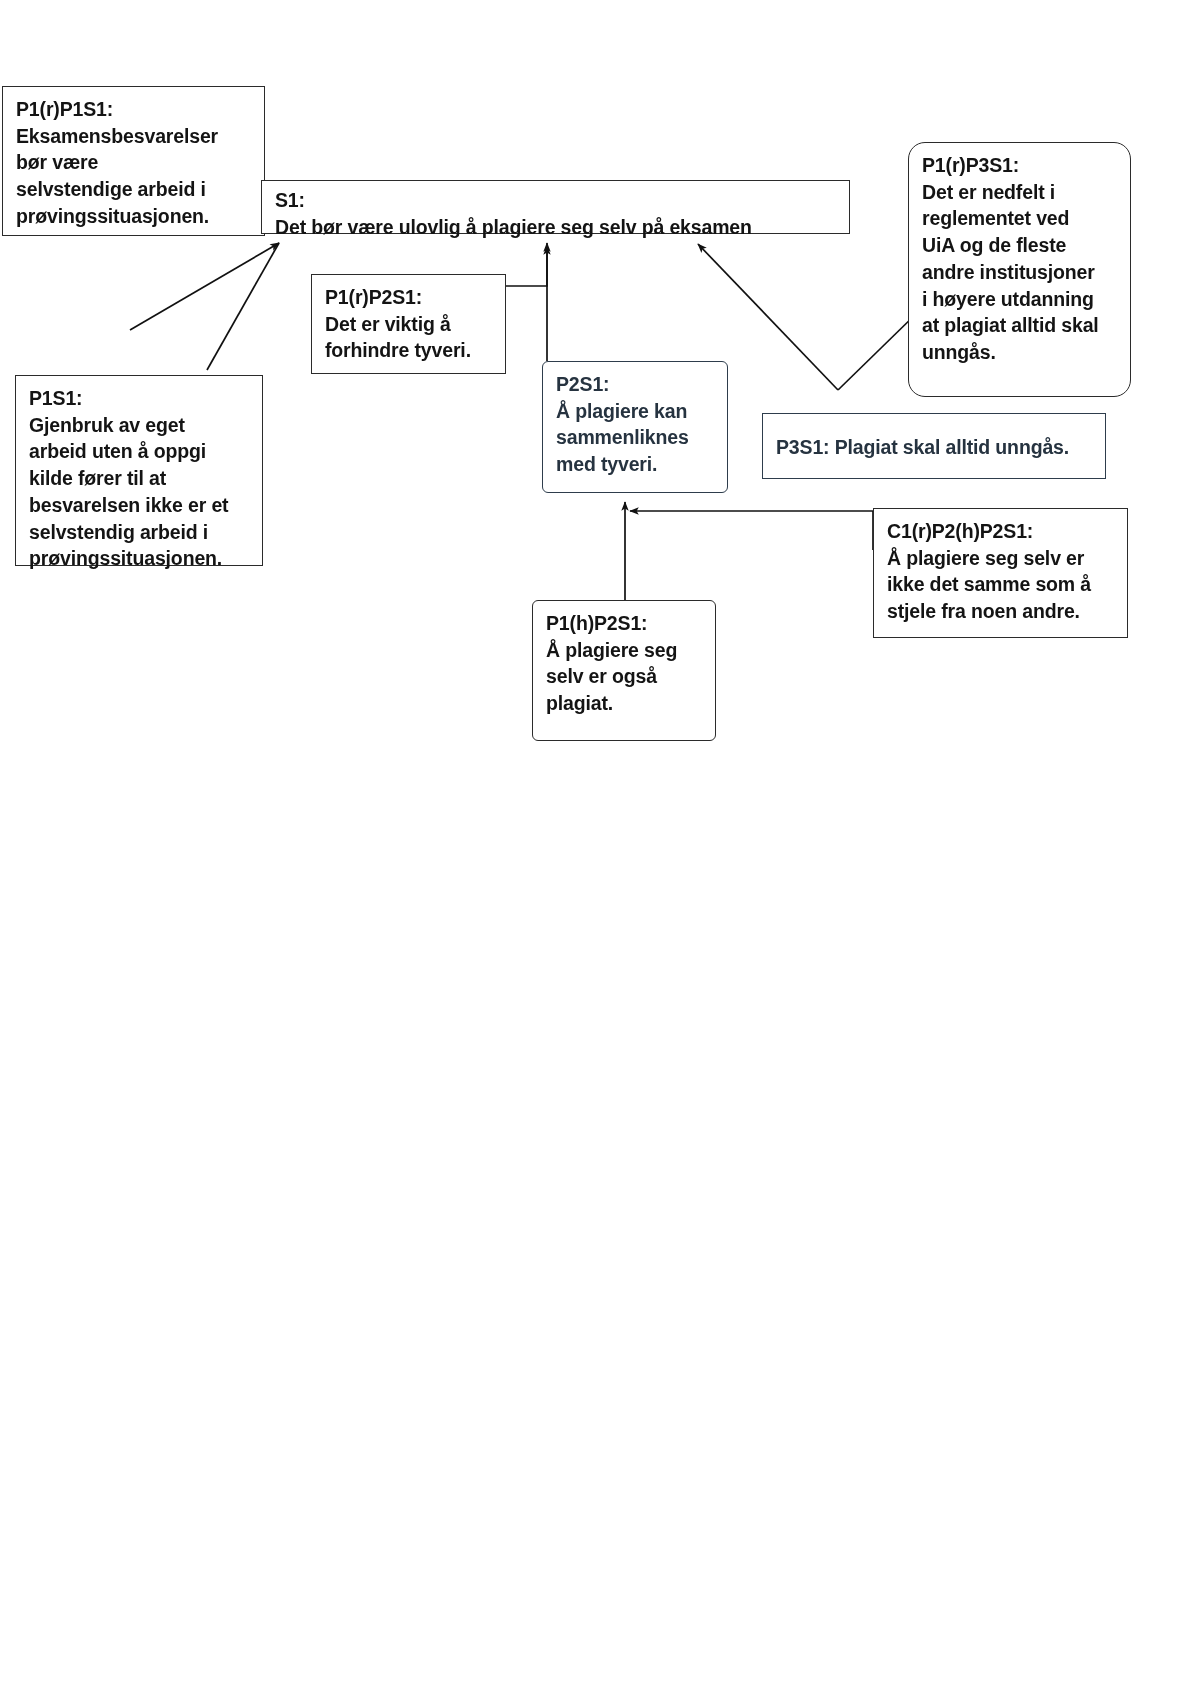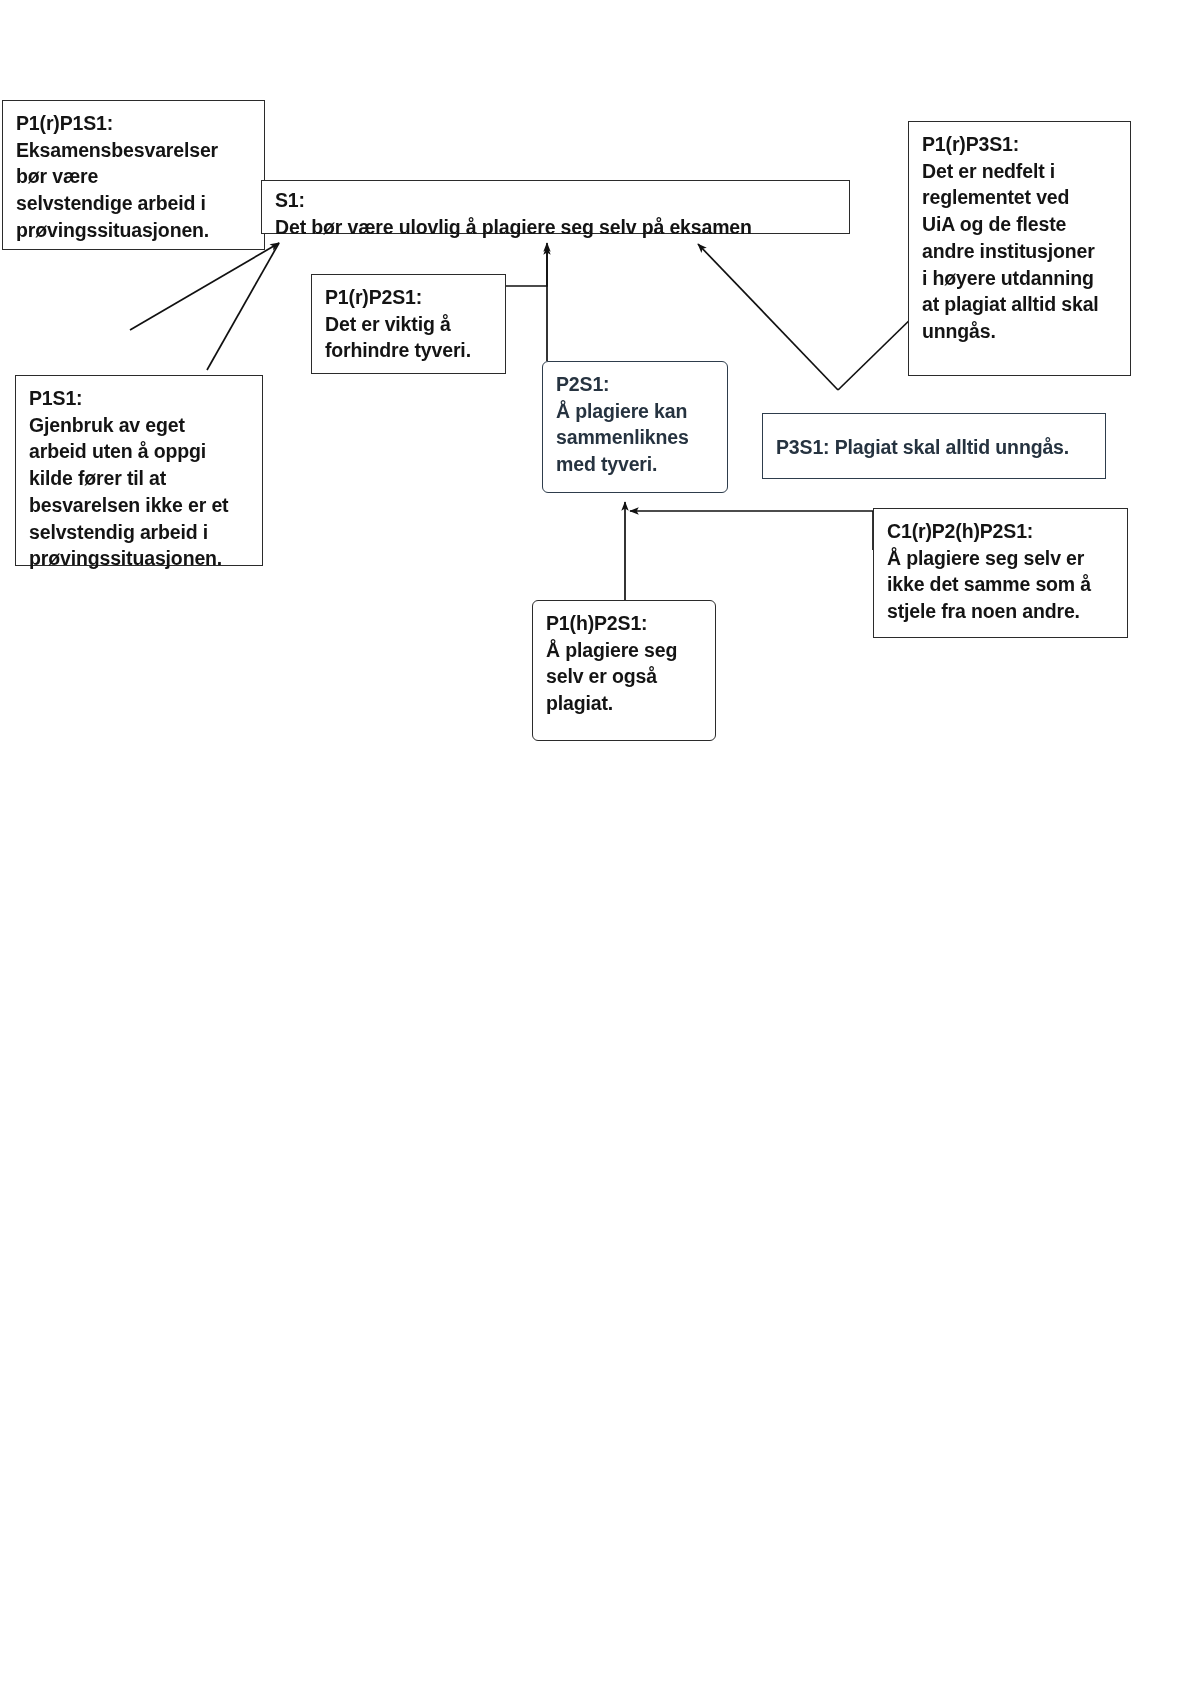--- a/index.html
+++ b/index.html
@@ -44,23 +44,23 @@
     color: #263340;
   }
   .node .label {
     display: block;
     white-space: pre-line;
   }
   .node.inline .label {
     white-space: normal;
   }
   
-  #n-p1rp1s1 { left: 2px;   top: 100px;  width: 263px; height: 150px; }
+  #n-p1rp1s1 { left: 2px;   top: 86px;  width: 263px; height: 150px; }
   #n-s1      { left: 261px; top: 180px; width: 589px; height: 54px;  padding-top: 6px; padding-bottom: 2px; }
-  #n-p1rp3s1 { left: 908px; top: 121px; width: 223px; height: 255px; }
+  #n-p1rp3s1 { left: 908px; top: 142px; width: 223px; height: 255px; border-radius: 17px; }
   #n-p1rp2s1 { left: 311px; top: 274px; width: 195px; height: 100px; }
   #n-p1s1    { left: 15px;  top: 375px; width: 248px; height: 191px; }
   #n-p2s1    { left: 542px; top: 361px; width: 186px; height: 132px; border-radius: 6px; }
   #n-p3s1    { left: 762px; top: 413px; width: 344px; height: 66px;  display: flex; align-items: center; }
   #n-c1rp2h  { left: 873px; top: 508px; width: 255px; height: 130px; }
   #n-p1hp2s1 { left: 532px; top: 600px; width: 184px; height: 141px; border-radius: 6px; }
 </style>
 </head>
 <body>
 

